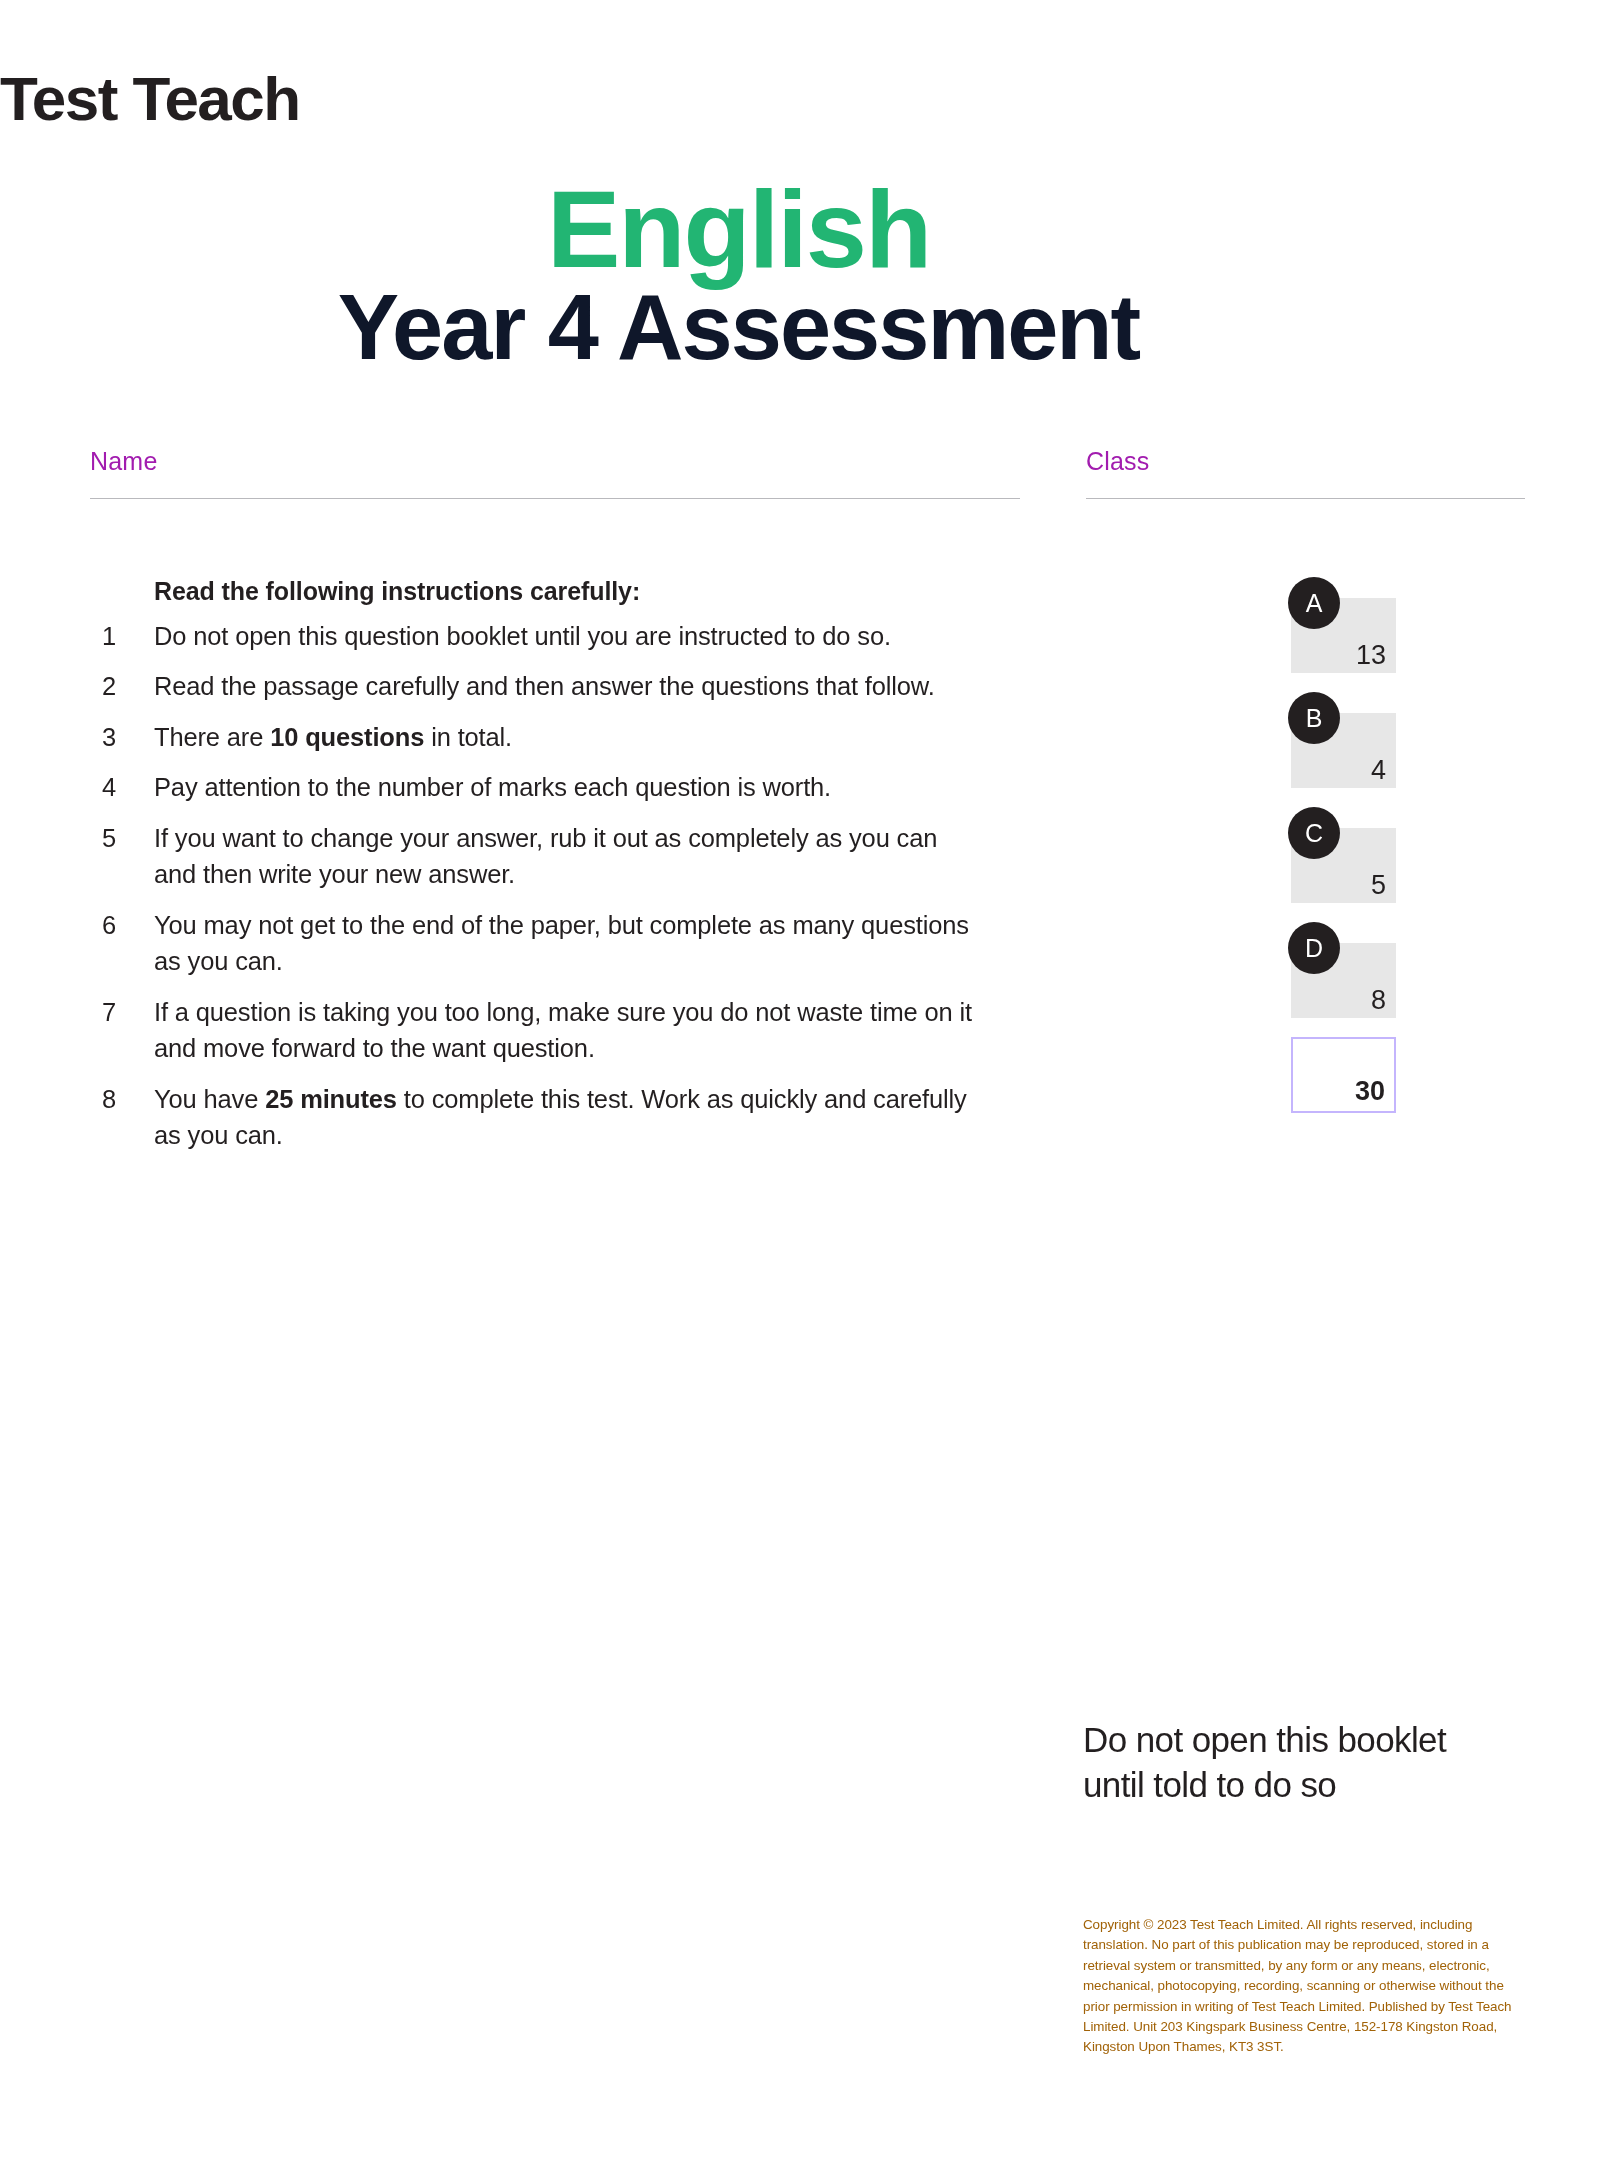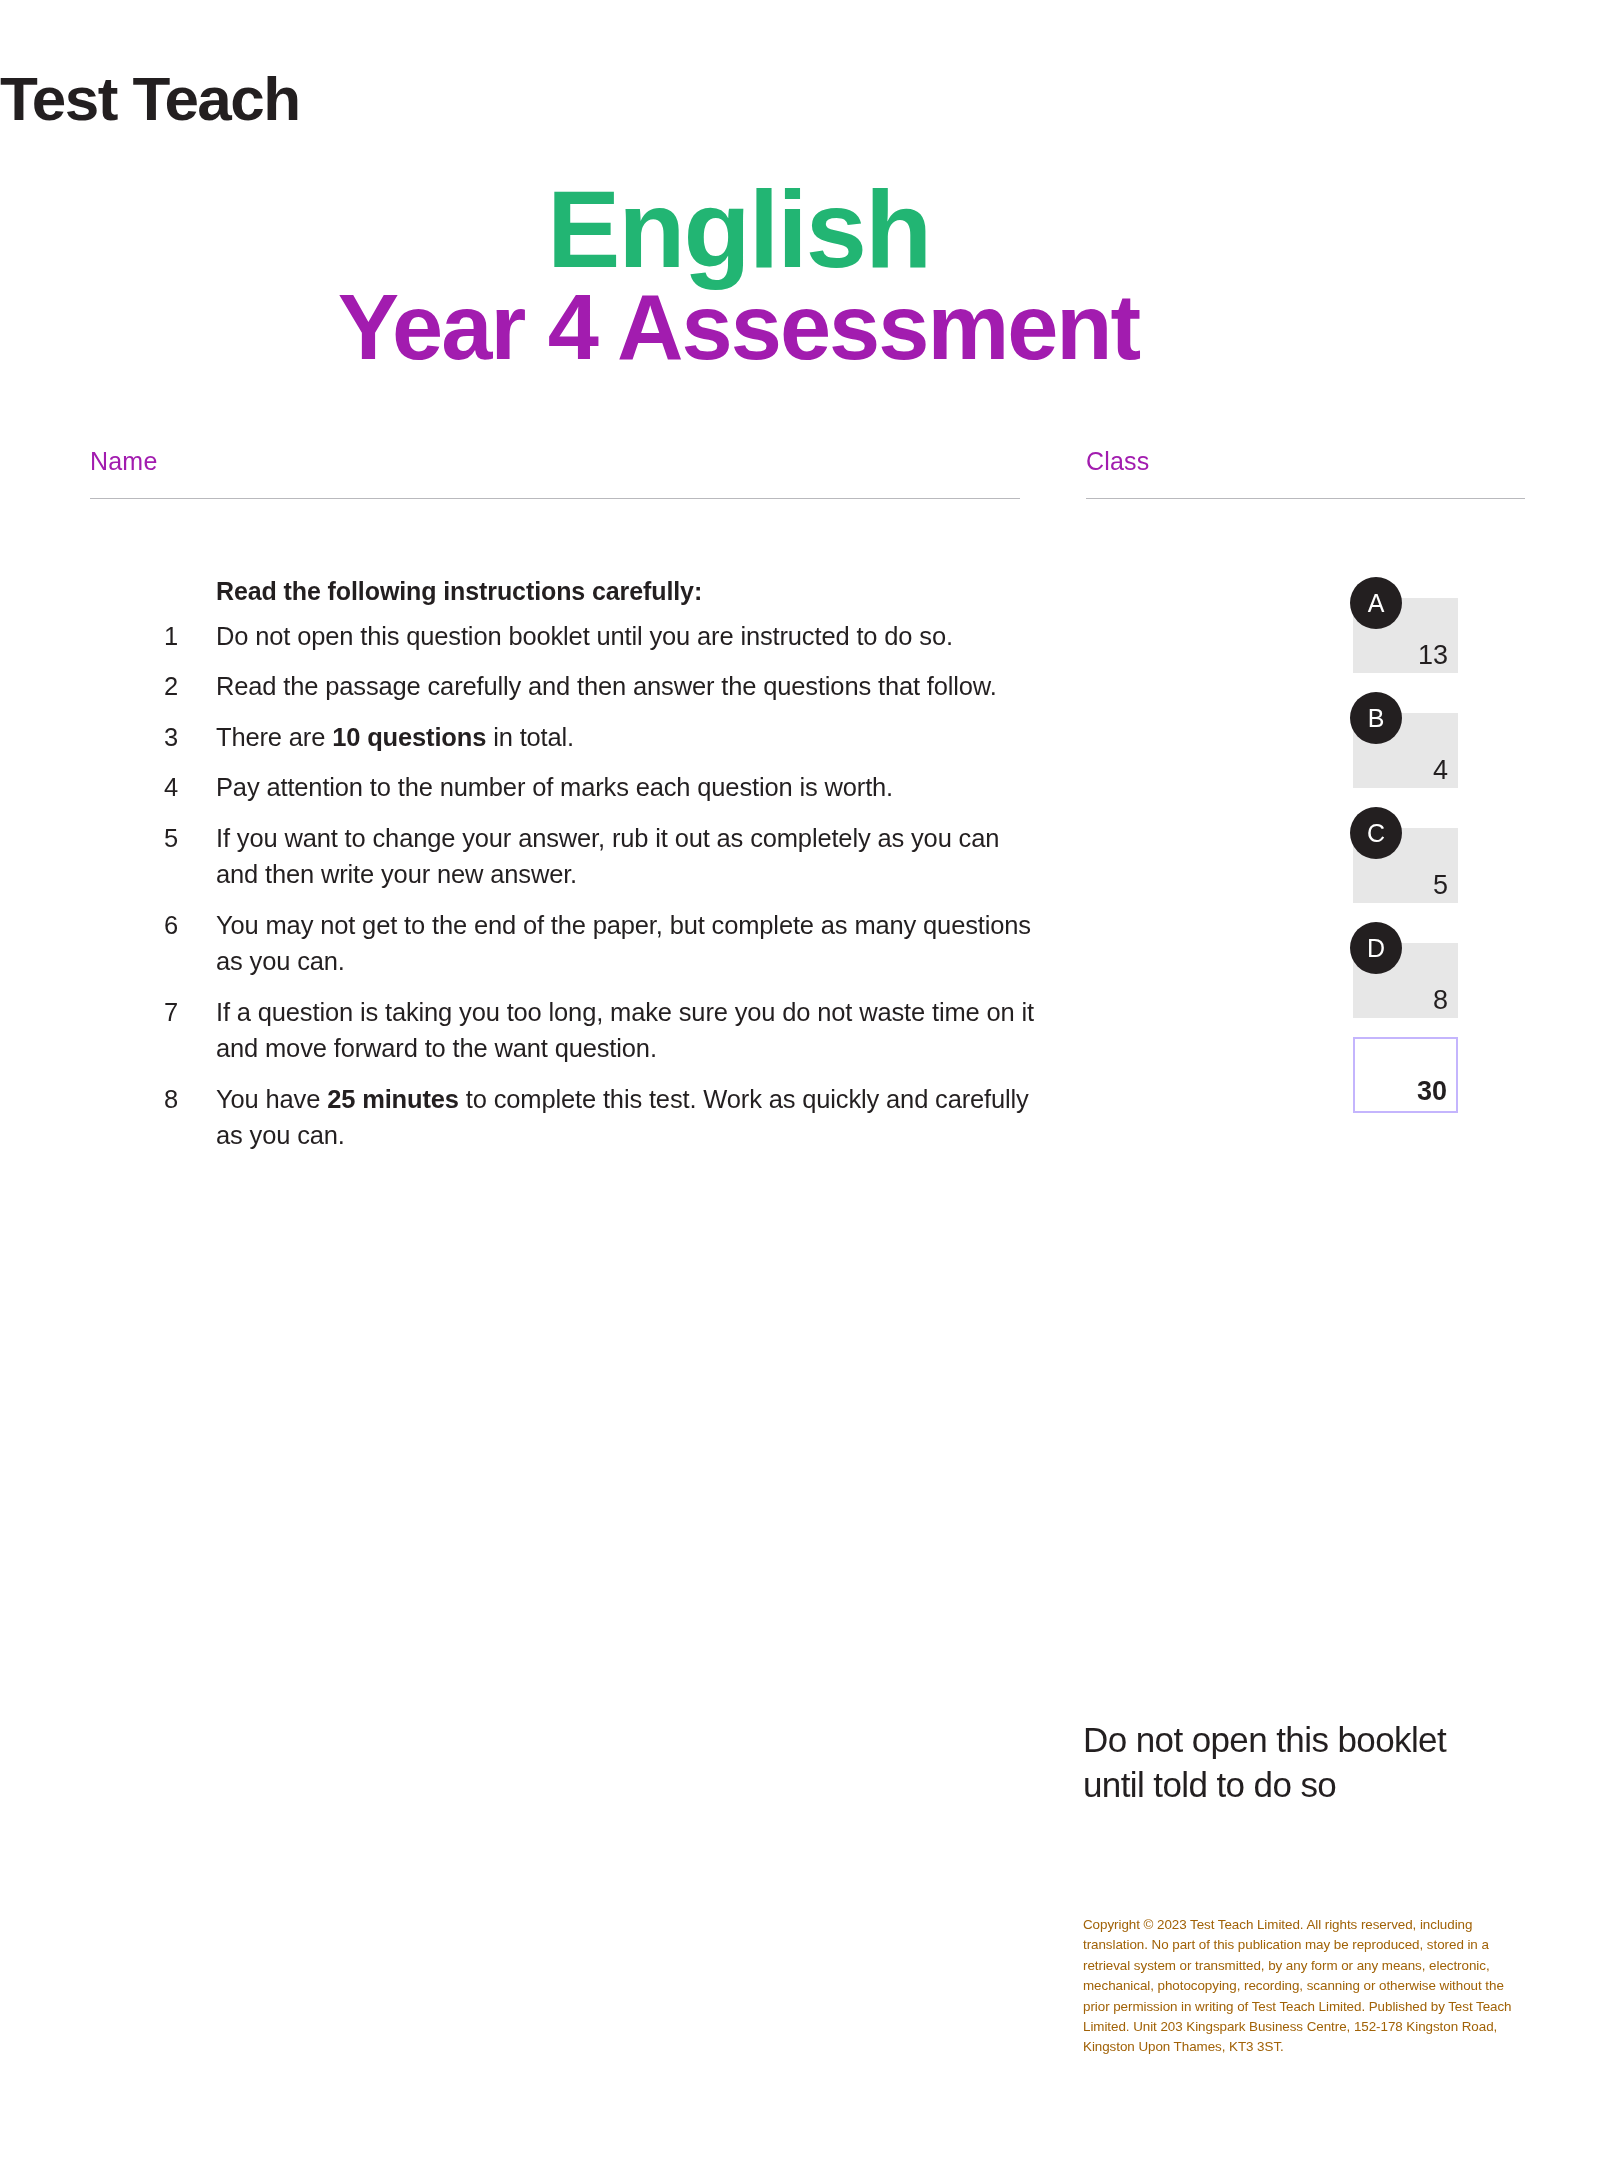--- a/index.html
+++ b/index.html
@@ -82,21 +82,21 @@
   }
   .field-rule {
     border-bottom: 1.6px solid #b9b9bd;
     height: 0;
   }
 
   
   .body-cols {
     display: flex;
     margin-top: 78px;
-    padding: 0 116px;
+    padding: 0 54px;
   }
   .col-left {
     flex: 0 0 930px;
     padding-left: 48px;
     box-sizing: border-box;
   }
   .col-right {
     flex: 1 1 auto;
     position: relative;
     padding-left: 66px;
@@ -217,21 +217,21 @@
 <body>
 
 <div class="page">
 
   <div class="masthead">
     <div class="brand">Test Teach</div>
   </div>
 
   <div class="title-block">
     <div class="subject" style="color: rgb(34, 181, 115);">English</div>
-    <div class="assessment" style="color: #a21caf;">Year 4 Assessment</div>
+    <div class="assessment" style="color: #0f172a;">Year 4 Assessment</div>
   </div>
 
   <div class="fields">
     <div class="field field-name">
       <div class="field-label">Name</div>
       <div class="field-rule"></div>
     </div>
     <div class="field field-class">
       <div class="field-label">Class</div>
       <div class="field-rule"></div>

